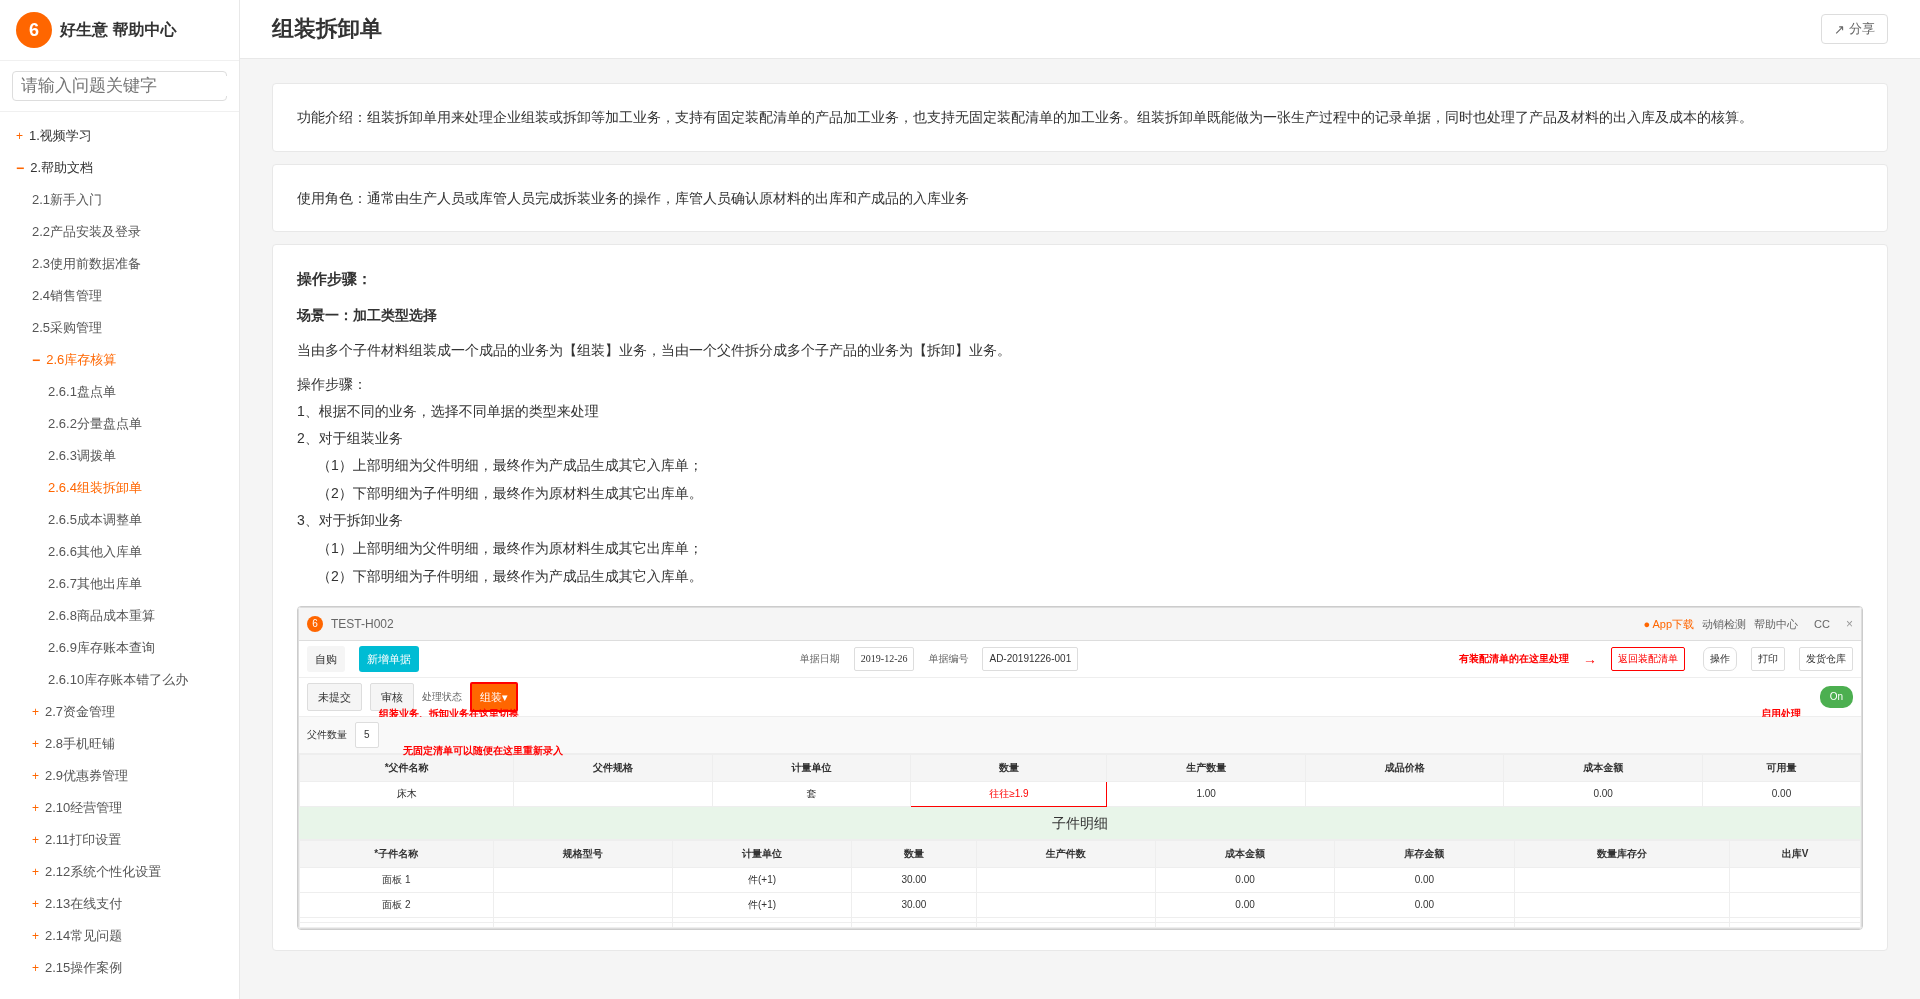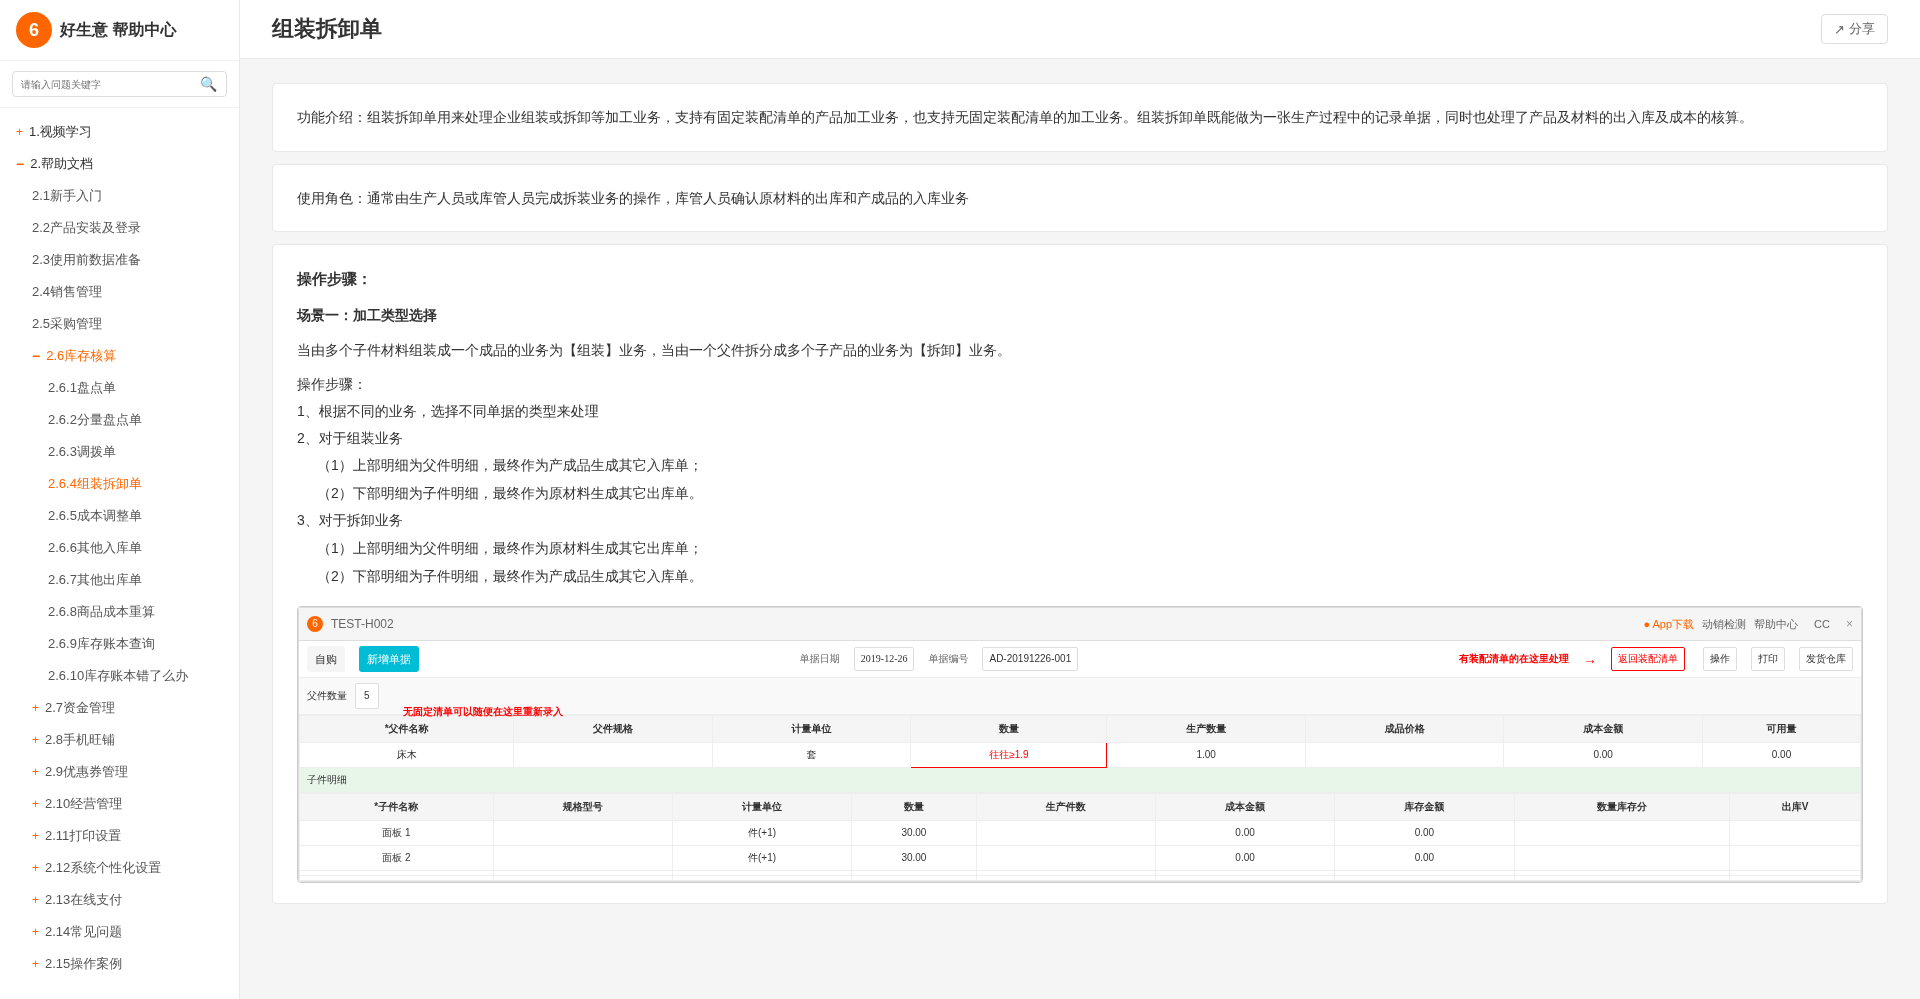--- a/index.html
+++ b/index.html
@@ -36,21 +36,21 @@
     .search-box {
       padding: 10px 12px;
       border-bottom: 1px solid #f0f0f0;
     }
     .search-input-wrap {
       display: flex; align-items: center;
       border: 1px solid #ddd; border-radius: 4px;
       padding: 4px 8px; background: #fff;
     }
     .search-input-wrap input {
-      border: none; outline: none; flex: 1; font-size: 10px; color: #c2410c;
+      border: none; outline: none; flex: 1; font-size: 17px; color: #c2410c;
     }
     .search-icon { color: #aaa; font-size: 14px; cursor: pointer; }
     .sidebar-nav { flex: 1; overflow-y: auto; padding: 8px 0; }
     .nav-item {
       padding: 7px 16px;
       cursor: pointer;
       font-size: 13px;
       color: #555;
       display: flex; align-items: center; gap: 6px;
     }
@@ -131,24 +131,25 @@
       padding: 3px 4px;
       text-align: center;
     }
     .mock-table td {
       border: 1px solid #eee;
       padding: 2px 4px;
       text-align: center;
     }
     .mock-section-header {
       background: #e8f5e9;
-      font-size: 10px;
+      font-size: 14px;
       padding: 2px 8px;
       border-bottom: 1px solid #eee;
       color: #333;
+      text-align: center;
     }
 
     
     ::-webkit-scrollbar { width: 6px; }
     ::-webkit-scrollbar-track { background: #f1f1f1; }
     ::-webkit-scrollbar-thumb { background: #ccc; border-radius: 3px; }
   </style>
 </head>
 <body>
 
@@ -315,25 +316,39 @@
               <span style="flex:1"></span>
               <span style="font-size:10px;color:#666;">单据日期</span>
               <span style="font-size:10px;color:#333;border:1px solid #ddd;padding:1px 6px;border-radius:2px;font-family:Liberation Serif, serif;">2019-12-26</span>
               <span style="font-size:10px;color:#666;">单据编号</span>
               <span style="font-size:10px;color:#333;border:1px solid #ddd;padding:1px 6px;border-radius:2px;">AD-20191226-001</span>
               <span style="flex:1"></span>
 
               <span style="color:#f00;font-size:10px;font-weight:bold;white-space:nowrap;">有装配清单的在这里处理</span>
               <span style="color:#f00;font-size:14px;">→</span>
               <span style="background:#fff;border:1px solid #f00;color:#f00;padding:1px 6px;border-radius:2px;font-size:10px;">返回装配清单</span>
-              <span style="font-size:10px;color:#333;padding:1px 6px;border:1px solid #ddd;border-radius:2px;margin-left:4px;">操作</span>
+              <span style="font-size:10px;color:#333;padding:1px 6px;border:1px solid #ddd;border-radius:7px;margin-left:4px;">操作</span>
               <span style="font-size:10px;color:#333;padding:1px 6px;border:1px solid #ddd;border-radius:2px;">打印</span>
               <span style="font-size:10px;color:#333;padding:1px 6px;border:1px solid #ddd;border-radius:2px;">发货仓库</span>
             </div>
 
+            <div style="position:relative;background:#fff;border-bottom:1px solid #eee;padding:4px 8px;display:flex;align-items:center;gap:8px;font-size:11px;">
+              <span style="background:#f5f5f5;border:1px solid #ddd;padding:2px 10px;border-radius:2px;">未提交</span>
+              <span style="background:#f5f5f5;border:1px solid #ddd;padding:2px 10px;border-radius:2px;">审核</span>
+              <span style="font-size:10px;color:#666;">处理状态</span>
+
+              <span style="background:#f60;color:#fff;padding:2px 8px;border-radius:2px;border:2px solid #f00;">组装▾</span>
+
+              <span style="color:#f00;font-size:10px;font-weight:bold;position:absolute;left:80px;top:26px;white-space:nowrap;">组装业务、拆卸业务在这里切换</span>
+              <span style="flex:1"></span>
+
+              <span style="background:#4CAF50;color:#fff;border-radius:10px;padding:1px 10px;font-size:10px;">On</span>
+
+              <span style="color:#f00;font-size:10px;font-weight:bold;position:absolute;right:60px;top:26px;">启用处理</span>
+            </div>
 
             <div style="position:relative;background:#f9f9f9;border-bottom:1px solid #eee;padding:5px 8px;display:flex;align-items:center;gap:8px;font-size:10px;">
               <span>父件数量</span>
               <span style="border:1px solid #ddd;padding:2px 8px;border-radius:2px;background:#fff;">5</span>
               <span style="color:#f00;font-size:10px;font-weight:bold;position:absolute;left:104px;top:24px;white-space:nowrap;">无固定清单可以随便在这里重新录入</span>
             </div>
 
             <div style="padding:0;">
               <table class="mock-table">
                 <thead>

